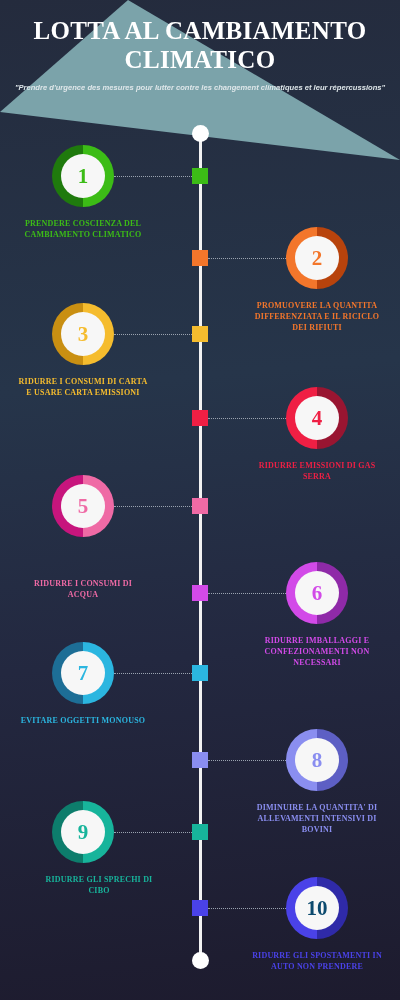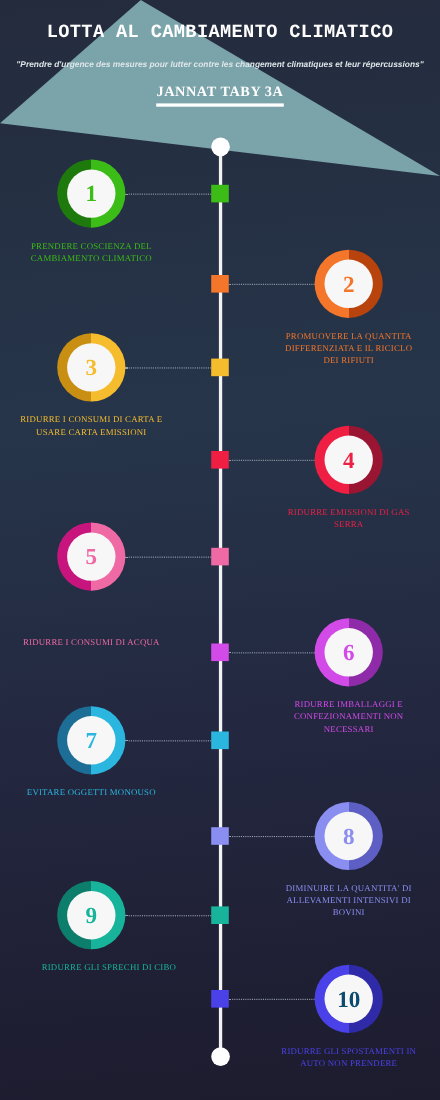--- a/index.html
+++ b/index.html
@@ -34,23 +34,23 @@
   
   .header {
     position: absolute;
     top: 0;
     left: 0;
     width: 400px;
     text-align: center;
     z-index: 5;
   }
   .title {
-    font-family: Liberation Mono, monospace;
-    font-weight: bold;
-    font-size: 17px;
+    font-family: Liberation Serif, serif;
+    font-weight: bold;
+    font-size: 25px;
     line-height: 29px;
     color: #ffffff;
     letter-spacing: 0.3px;
     margin: 16px 18px 0 18px;
   }
   .subtitle {
     font-family: "Liberation Sans", sans-serif;
     font-style: italic;
     font-weight: bold;
     font-size: 7.6px;
@@ -132,41 +132,40 @@
   .circle .num {
     font-family: "Liberation Serif", serif;
     font-weight: bold;
     font-size: 21px;
     line-height: 21px;
   }
 
   .step-label {
     position: absolute;
     font-family: "Liberation Serif", serif;
-    font-weight: normal;
+    font-weight: bold;
     font-size: 8px;
     line-height: 11px;
     letter-spacing: 0.2px;
     text-align: center;
     z-index: 3;
   }
 </style>
 </head>
 <body>
 
 <div id="infographic">
 
   <svg class="header-shape" viewBox="0 0 400 170" preserveAspectRatio="none">
     <polygon id="tri" points="128,0 400,160 0,112" fill="#7ba3aa"></polygon>
   </svg>
 
   <div class="header">
     <div class="title">LOTTA AL CAMBIAMENTO CLIMATICO</div>
     <div class="subtitle">"Prendre d'urgence des mesures pour lutter contre les changement climatiques et leur répercussions"</div>
-    <div class="author">JANNAT TABY 3A</div>
   </div>
 
   <div class="timeline-line"></div>
   <div class="timeline-dot top"></div>
   <div class="timeline-dot bottom"></div>
 
   <div id="steps-layer">
       <div class="connector" style="left: 114px; width: 78px; top: 176px; border-top-color: rgb(154, 163, 176);"></div>
       <div class="step-square" style="top: 168px; background: rgb(60, 188, 22);"></div>
       <div class="circle" style="left: 52px; top: 145px; background: conic-gradient(from 20deg, rgb(60, 188, 22) 0deg, rgb(60, 188, 22) 160deg, rgb(31, 122, 13) 160deg, rgb(31, 122, 13) 340deg, rgb(60, 188, 22) 340deg);">

